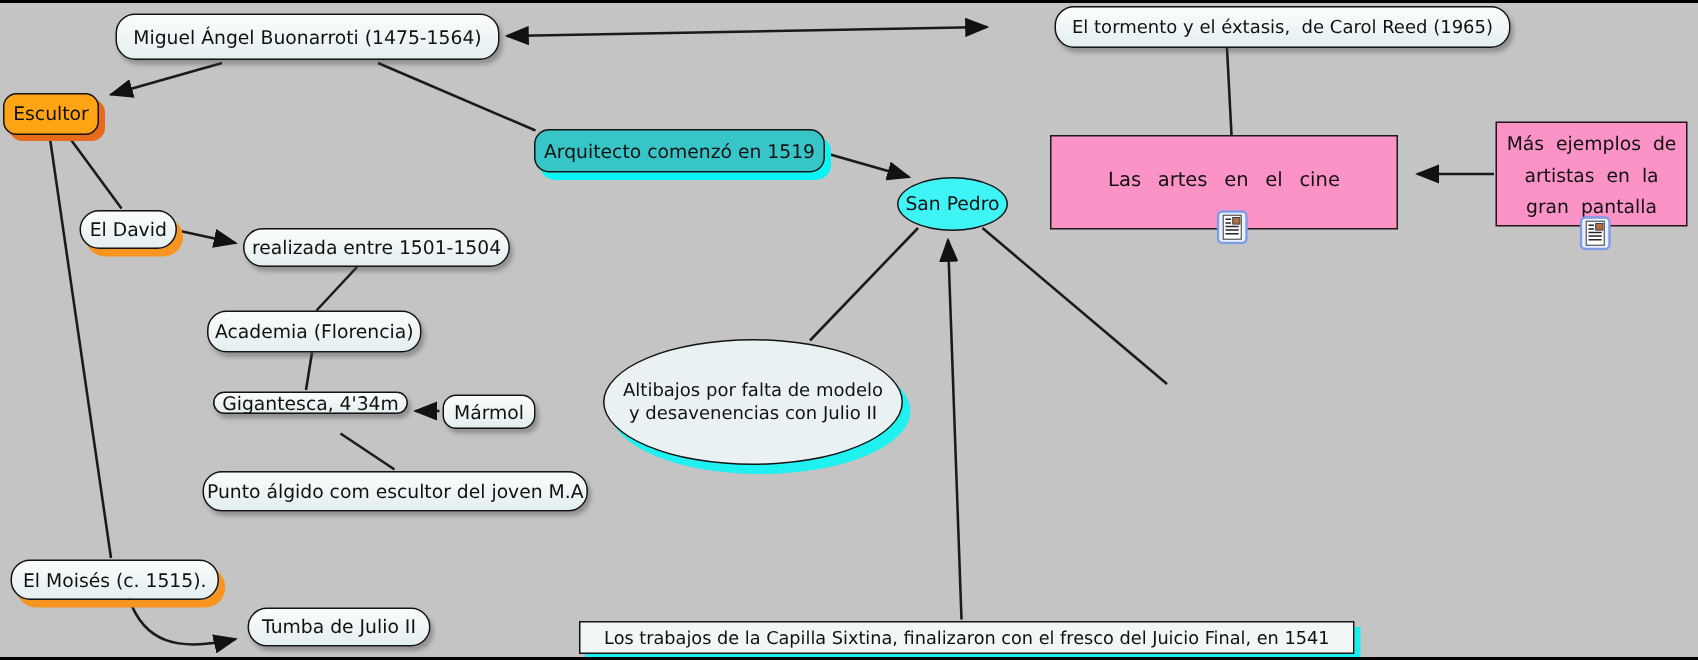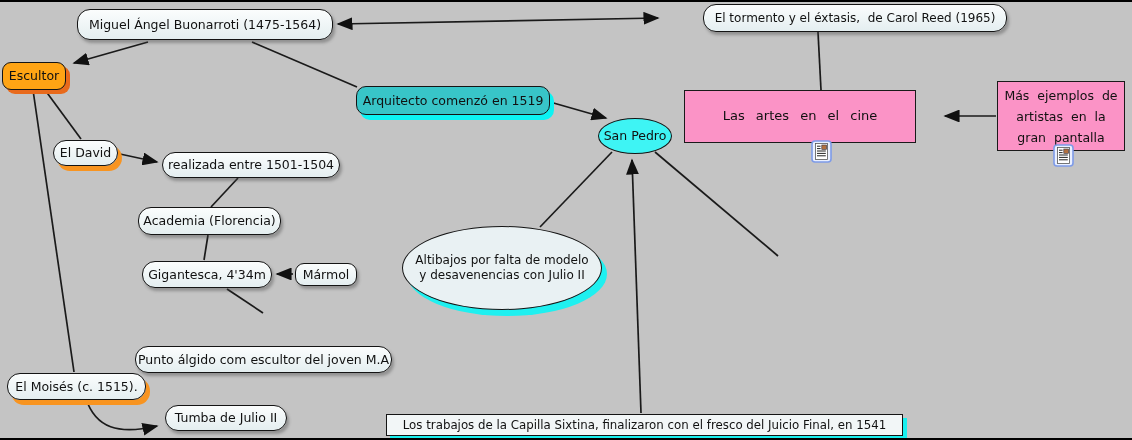--- a/index.html
+++ b/index.html
@@ -86,35 +86,35 @@
   <div class="node" style="left:77px;top:7px;width:256px;height:31px;">Miguel Ángel Buonarroti (1475-1564)</div>
 
   <div class="node pre" style="left:663px;top:2px;width:304px;height:28px;font-size:12px;margin-left:40px;">El tormento y el éxtasis,  de Carol Reed (1965)</div>
 
   <div class="node orange" style="left:2px;top:60px;width:64px;height:28px;">Escultor</div>
 
   <div class="node teal" style="left:356px;top:84px;width:194px;height:29px;">Arquitecto comenzó en 1519</div>
 
   <div class="node cyan-ellipse" style="left:598px;top:116px;width:74px;height:36px;">San Pedro</div>
 
-  <div class="node pink" style="left:684px;top:88px;width:232px;height:53px;">Las artes  en el cine</div>
+  <div class="node pink" style="left:700px;top:88px;width:232px;height:63px;">Las artes  en el cine</div>
 
   <div class="node pink wrap3" style="left:997px;top:79px;width:128px;height:70px;">Más ejemplos de artistas en la gran pantalla</div>
 
   <div class="node orange-shadow" style="left:53px;top:138px;width:65px;height:26px;text-align:center;">El David</div>
 
   <div class="node" style="left:162px;top:150px;width:178px;height:26px;">realizada entre 1501-1504</div>
 
   <div class="node" style="left:138px;top:205px;width:143px;height:28px;">Academia (Florencia)</div>
 
-  <div class="node" style="left:142px;top:259px;width:130px;height:27px;">Gigantesca, 4'34m</div>
+  <div class="node" style="left:142px;top:259px;width:130px;height:15px;">Gigantesca, 4'34m</div>
 
   <div class="node" style="left:295px;top:261px;width:62px;height:23px;border-radius:9px;">Mármol</div>
 
-  <div class="node" style="left:135px;top:312px;width:257px;height:27px;margin-top:32px;">Punto álgido com escultor del joven M.A</div>
+  <div class="node" style="left:135px;top:312px;width:257px;height:27px;">Punto álgido com escultor del joven M.A</div>
 
   <div class="node orange-shadow" style="left:7px;top:371px;width:139px;height:27px;">El Moisés (c. 1515).</div>
 
   <div class="node" style="left:165px;top:403px;width:122px;height:26px;">Tumba de Julio II</div>
 
   <div class="node white-ellipse" style="left:402px;top:224px;width:200px;height:84px;">Altibajos por falta de modelo
 y desavenencias con Julio II</div>
 
 
   <div class="node rect" style="left:386px;top:412px;width:517px;height:22px;">Los trabajos de la Capilla Sixtina, finalizaron con el fresco del Juicio Final, en 1541</div>

